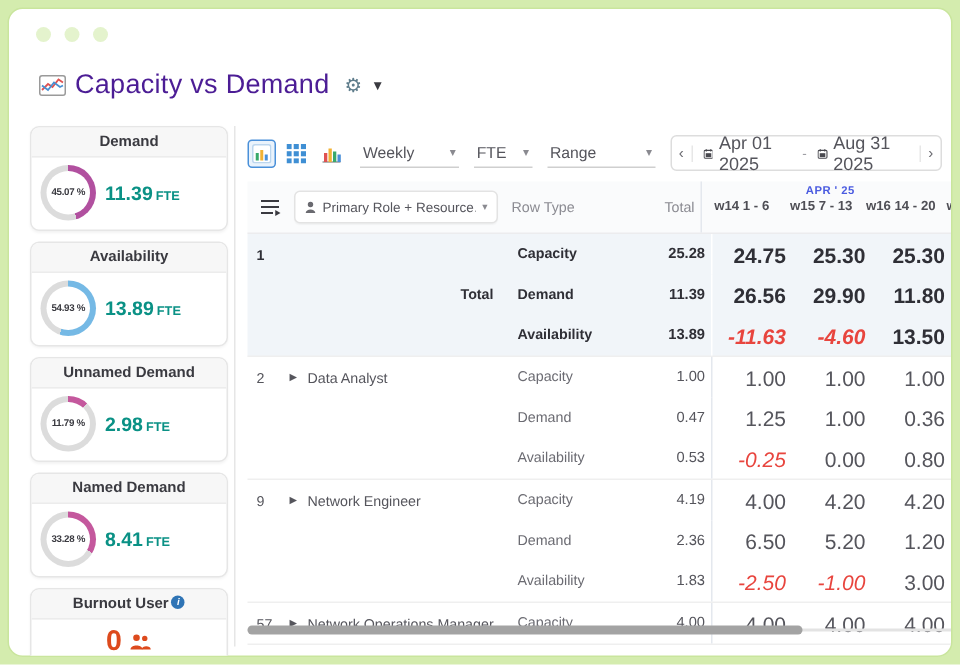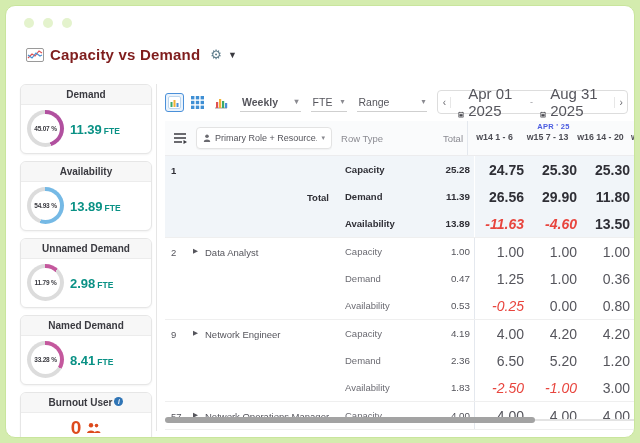--- a/index.html
+++ b/index.html
@@ -9,21 +9,21 @@
   .window { position:absolute; inset:5px; background:#fff; border-radius:10px;
             border:1px solid #c9e59d; overflow:hidden; }
 
   
   .dots { position:absolute; top:12px; left:18px; display:flex; gap:9px; }
   .dot { width:10px; height:10px; border-radius:50%; background:#e4f3cd; }
 
   
   .titlebar { position:absolute; top:40px; left:20px; display:flex; align-items:center; gap:6px; }
   .title-chart-icon { width:18px; height:14px; border:1px solid #9a9a9a; border-radius:2px; background:#fff; }
-  .page-title { font-size:15px; font-weight:bold; color:#7f1d1d; letter-spacing:.2px; }
+  .page-title { font-size:18px; font-weight:normal; color:#4c1d95; letter-spacing:.2px; }
   .gear { color:#5f7d8c; font-size:13px; margin-left:4px; }
   .caret-dn { color:#3a3a40; font-size:9px; }
 
   
   .sidebar { position:absolute; top:78px; left:14px; width:132px; display:flex; flex-direction:column; gap:7px; }
   .card { background:#fff; border:1px solid #e6e6e6; border-radius:6px; box-shadow:0 1px 2px rgba(0,0,0,.05); overflow:hidden; }
   .card-hd { background:#f7f7f7; border-bottom:1px solid #ececec; text-align:center;
              font-size:10px; font-weight:bold; color:#3a3a40; padding:4px 2px; }
   .card-bd { display:flex; align-items:center; gap:6px; padding:5px 6px 6px 6px; }
   .donut { width:37px; height:37px; border-radius:50%; position:relative; flex:0 0 auto; }
@@ -44,25 +44,25 @@
   .main { position:absolute; top:78px; left:150px; right:6px; bottom:6px;
           border-left:1px solid #e6e6e6; padding:4px 0 0 8px; }
 
   .toolbar { display:flex; align-items:center; gap:10px; height:28px; }
   .view-icons { display:flex; gap:4px; align-items:center; }
   .vicon { width:19px; height:19px; display:flex; align-items:center; justify-content:center; border-radius:3px; }
   .vicon.sel { border:1px solid #4a90d9; background:#eaf3fc; }
   .ubar { display:flex; align-items:center; justify-content:space-between; border-bottom:1px solid #cfcfcf;
           height:20px; font-size:10.5px; color:#55555c; padding:0 2px; }
   .ubar .cv { color:#8a8a90; font-size:8px; }
-  .sel-weekly { width:82px;font-weight:bold; } .sel-fte { width:48px; } .sel-range { width:90px;gap:32px; }
+  .sel-weekly { width:82px; } .sel-fte { width:48px; } .sel-range { width:90px;gap:32px; }
   .dategroup { display:flex; align-items:center; border:1px solid #ddd; border-radius:4px; height:24px; background:#fff; }
   .dg-arrow { width:18px; text-align:center; color:#6a6a70; font-size:10px; cursor:pointer; }
   .dg-arrow.l { border-right:1px solid #e7e7e7; } .dg-arrow.r { border-left:1px solid #e7e7e7; }
-  .dg-date { display:flex; align-items:flex-end; gap:4px; padding:0 7px; font-size:15px; color:#55555c; }
+  .dg-date { display:flex; align-items:center; gap:4px; padding:0 7px; font-size:12px; color:#55555c; }
   .dg-dash { color:#9a9aa0; font-size:9px; }
 
   
   .table { margin-top:5px; width:474px; }
   .thead { display:flex; background:#fafbfc; border-bottom:1px solid #ececee; height:35px; }
   .th-left { width:172px; display:flex; align-items:center; gap:8px; padding-left:8px; }
   .group-select { display:flex; align-items:center; gap:4px; background:#fff; border:1px solid #e3e3e3;
                   border-radius:4px; height:22px; padding:0 6px; width:136px; box-shadow:0 1px 1px rgba(0,0,0,.04); }
   .group-select .txt { font-size:9px; color:#55555c; white-space:nowrap; overflow:hidden; flex:1; }
   .group-select .cv { color:#8a8a90; font-size:7px; }

